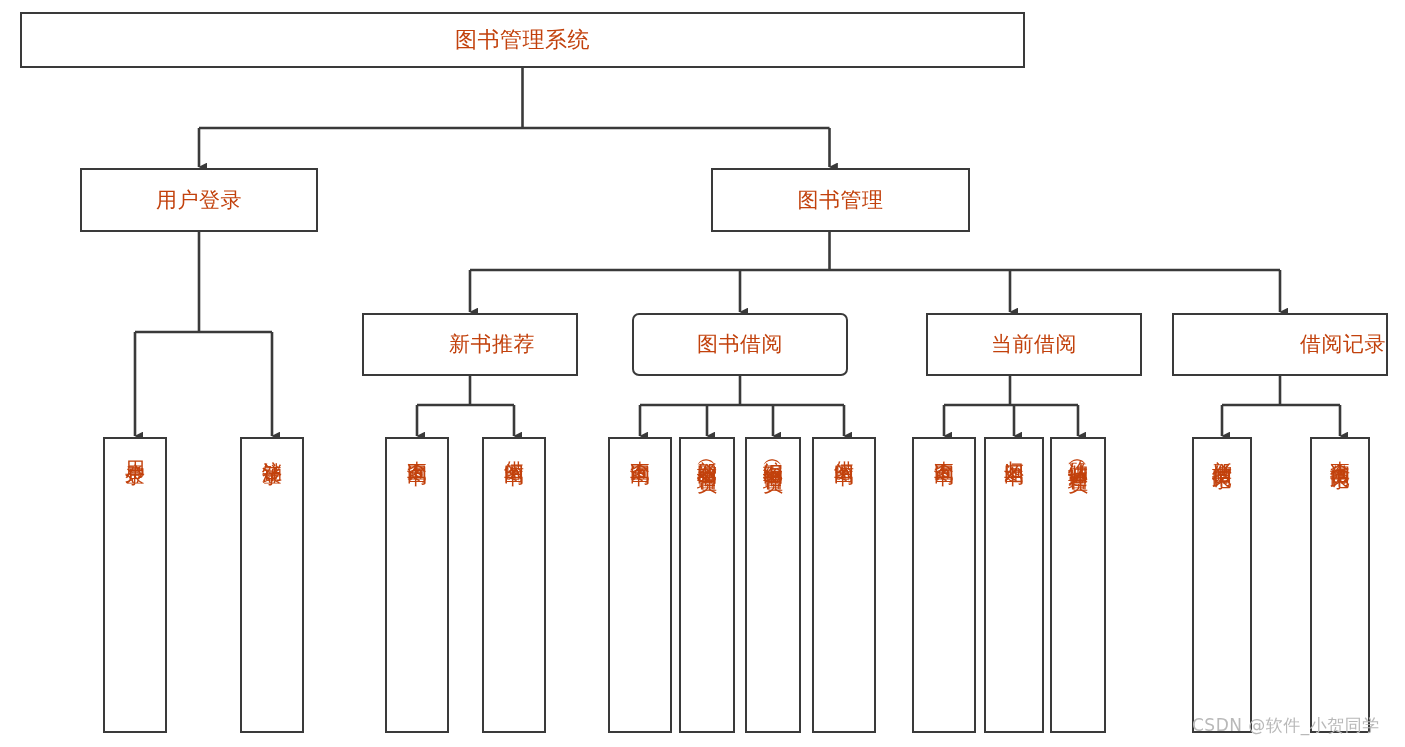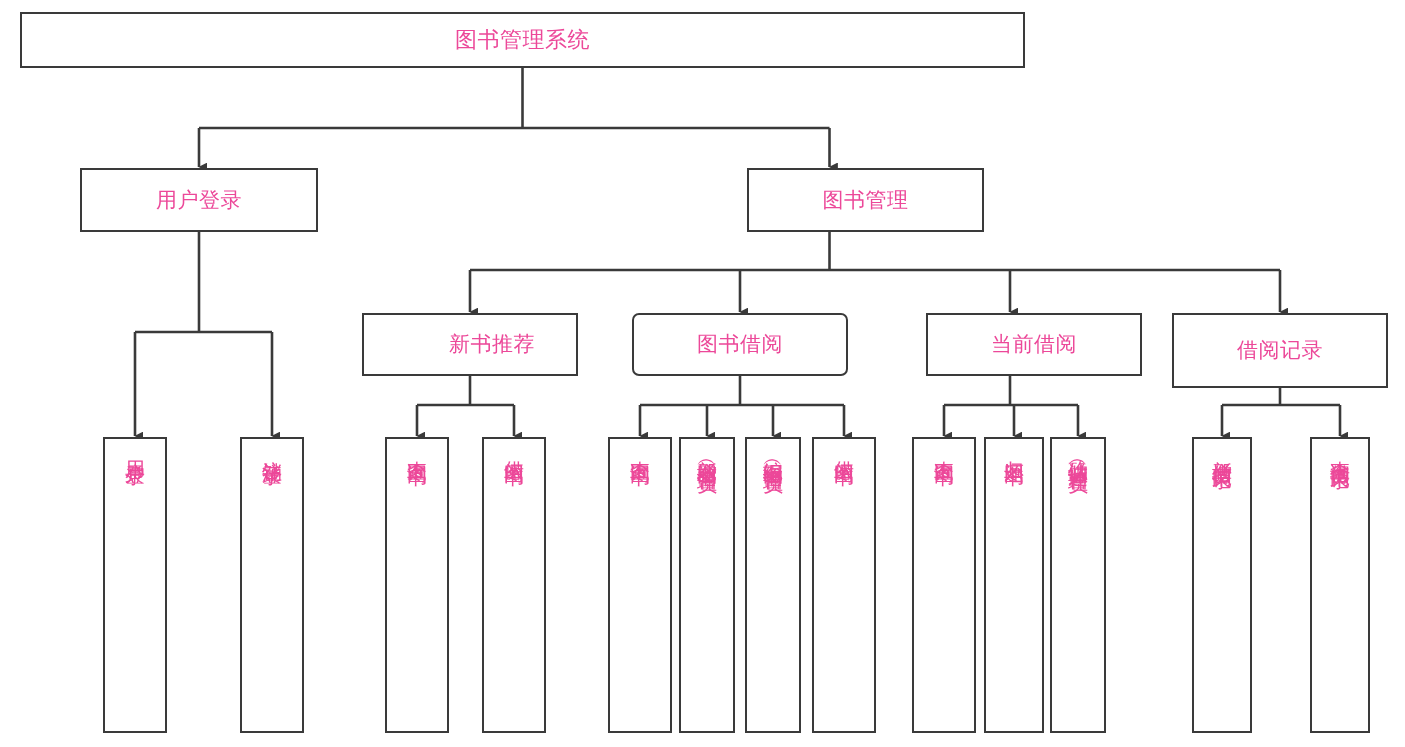--- a/index.html
+++ b/index.html
@@ -35,21 +35,21 @@
     align-items: center;
     justify-content: center;
     color: #1a1a1a;
     overflow: hidden;
   }
   .node .node-label {
     display: block;
     text-align: center;
     line-height: 1.18;
     letter-spacing: 0.5px;
-    color: #ec4899;
+    color: #c2410c;
   }
   .node.horiz .node-label {
     writing-mode: horizontal-tb;
     font-size: 21px;
   }
   .node.vert {
     align-items: flex-start;
     justify-content: center;
     padding-top: 6px;
   }
@@ -121,33 +121,33 @@
       </g>
   </svg>
 
   <div id="node-layer">
       <div class="node horiz root" style="left: 20px; top: 12px; width: 1005px; height: 56px;">
         <span class="node-label">图书管理系统</span>
       </div>
       <div class="node horiz" style="left: 80px; top: 168px; width: 238px; height: 64px;">
         <span class="node-label">用户登录</span>
       </div>
-      <div class="node horiz" style="left: 711px; top: 168px; width: 237px; height: 64px; margin-left: 36px;">
+      <div class="node horiz" style="left: 711px; top: 168px; width: 259px; height: 64px;">
         <span class="node-label">图书管理</span>
       </div>
       <div class="node horiz" style="left: 362px; top: 313px; width: 216px; height: 63px; padding-left: 44px;">
         <span class="node-label">新书推荐</span>
       </div>
       <div class="node horiz" style="left: 632px; top: 313px; width: 216px; height: 63px; border-radius: 7px;">
         <span class="node-label">图书借阅</span>
       </div>
       <div class="node horiz" style="left: 902px; top: 313px; width: 216px; height: 63px; margin-left: 24px;">
         <span class="node-label">当前借阅</span>
       </div>
-      <div class="node horiz" style="left: 1172px; top: 313px; width: 216px; height: 75px;">
+      <div class="node horiz" style="left: 1172px; top: 313px; width: 216px; height: 63px; justify-content: flex-end;">
         <span class="node-label">借阅记录</span>
       </div>
       <div class="node vert" style="left: 103px; top: 437px; width: 64px; height: 296px;">
         <span class="node-label">用户登录</span>
       </div>
       <div class="node vert" style="left: 240px; top: 437px; width: 64px; height: 296px;">
         <span class="node-label">注销登录</span>
       </div>
       <div class="node vert" style="left: 385px; top: 437px; width: 64px; height: 296px;">
         <span class="node-label">查询图书</span>
@@ -177,13 +177,14 @@
         <span class="node-label">确认归还（管理员）</span>
       </div>
       <div class="node vert" style="left: 1192px; top: 437px; width: 60px; height: 296px;">
         <span class="node-label">新增借阅记录</span>
       </div>
       <div class="node vert" style="left: 1310px; top: 437px; width: 60px; height: 296px;">
         <span class="node-label">查询借阅记录</span>
       </div>
     </div>
 
+  <div class="watermark" style="left: 1192px; top: 714px; color: rgb(185, 185, 185);">CSDN @软件_小贺同学</div>
 </div>
 
 </body></html>

